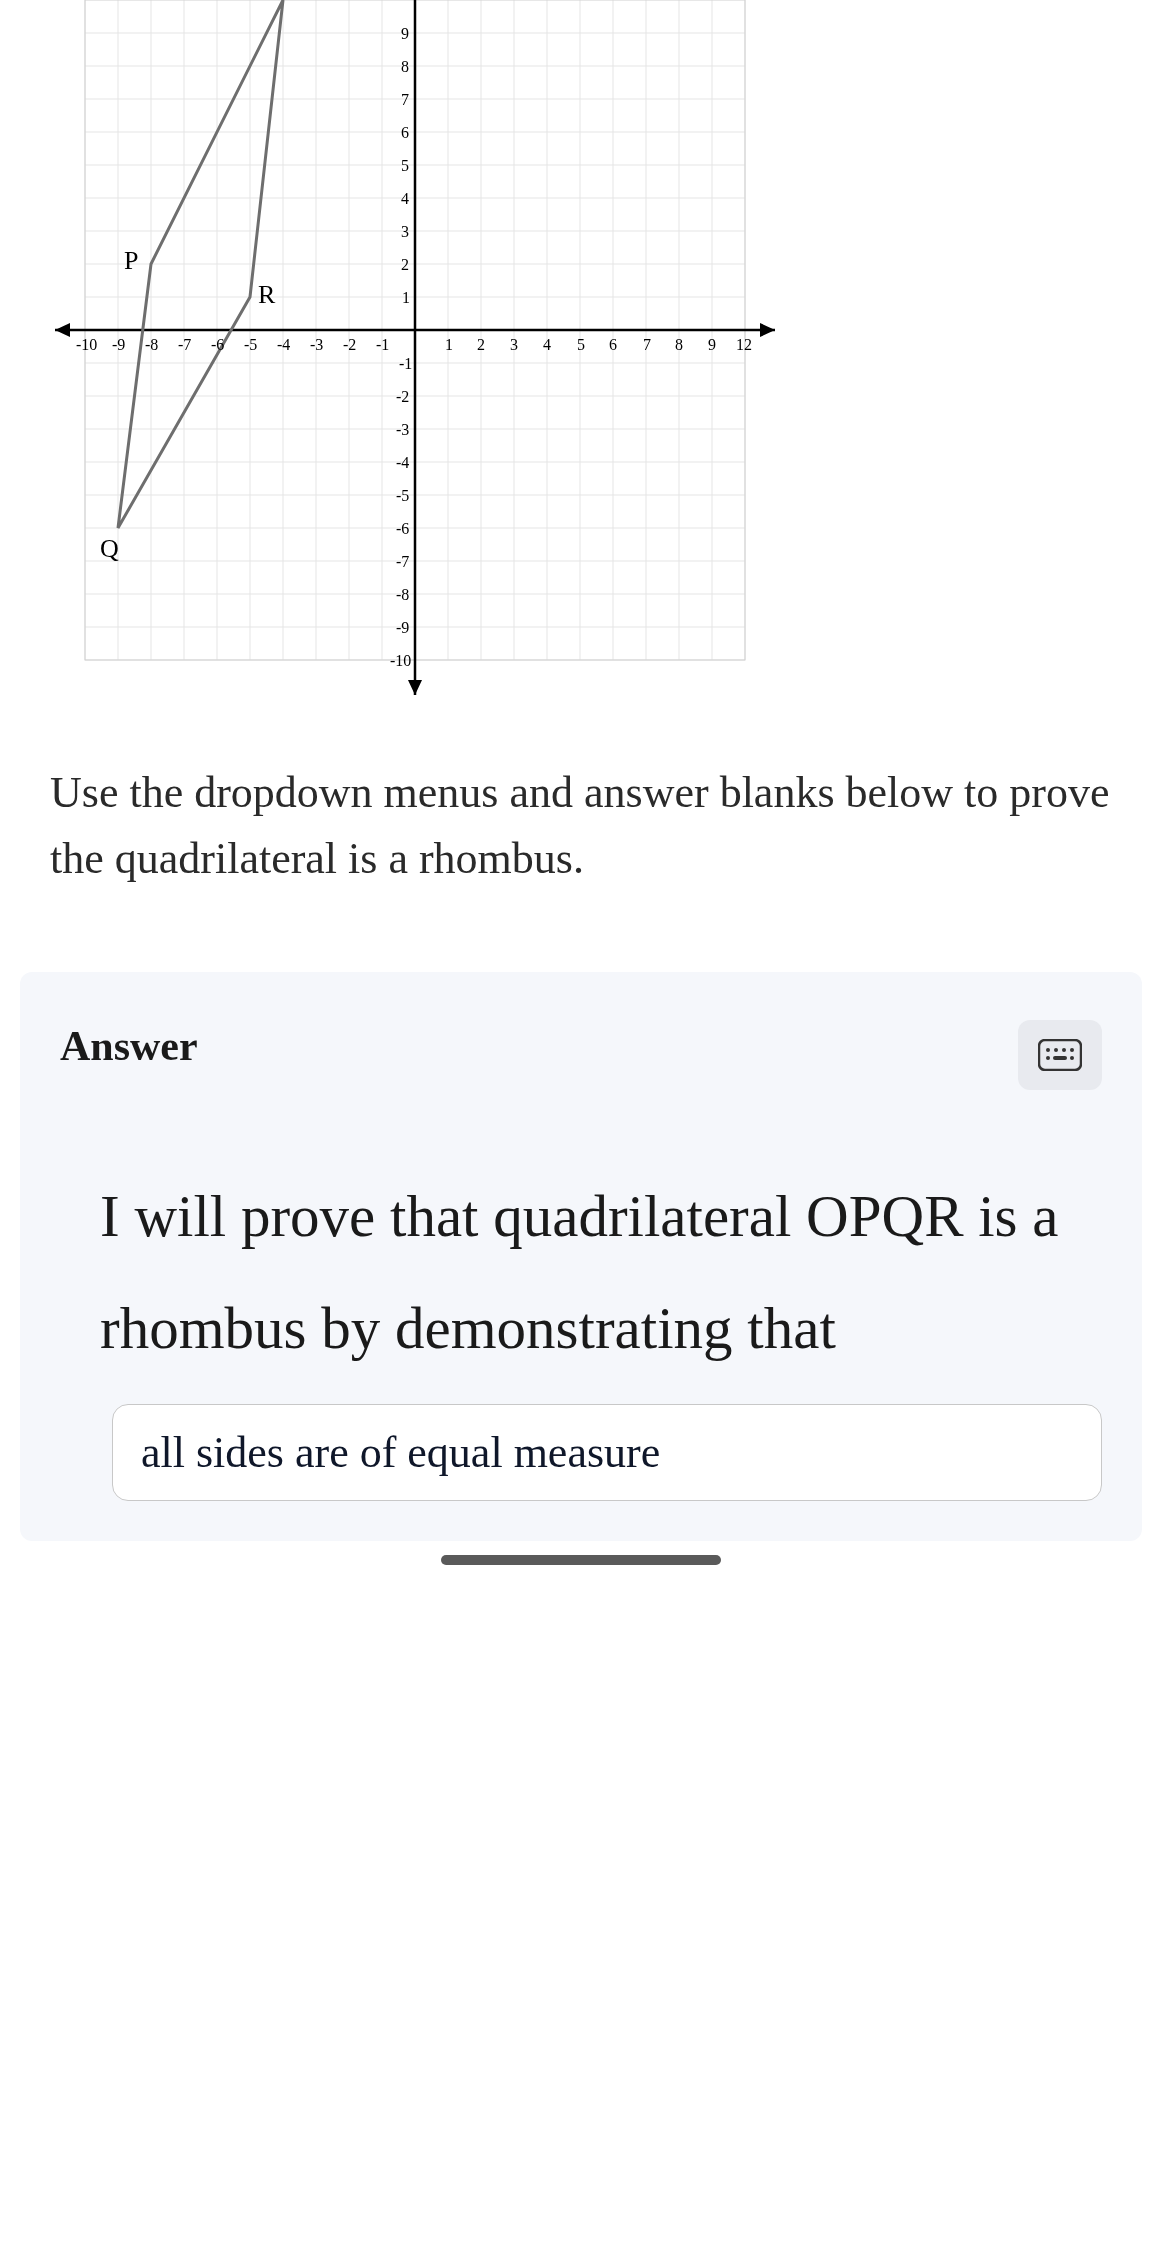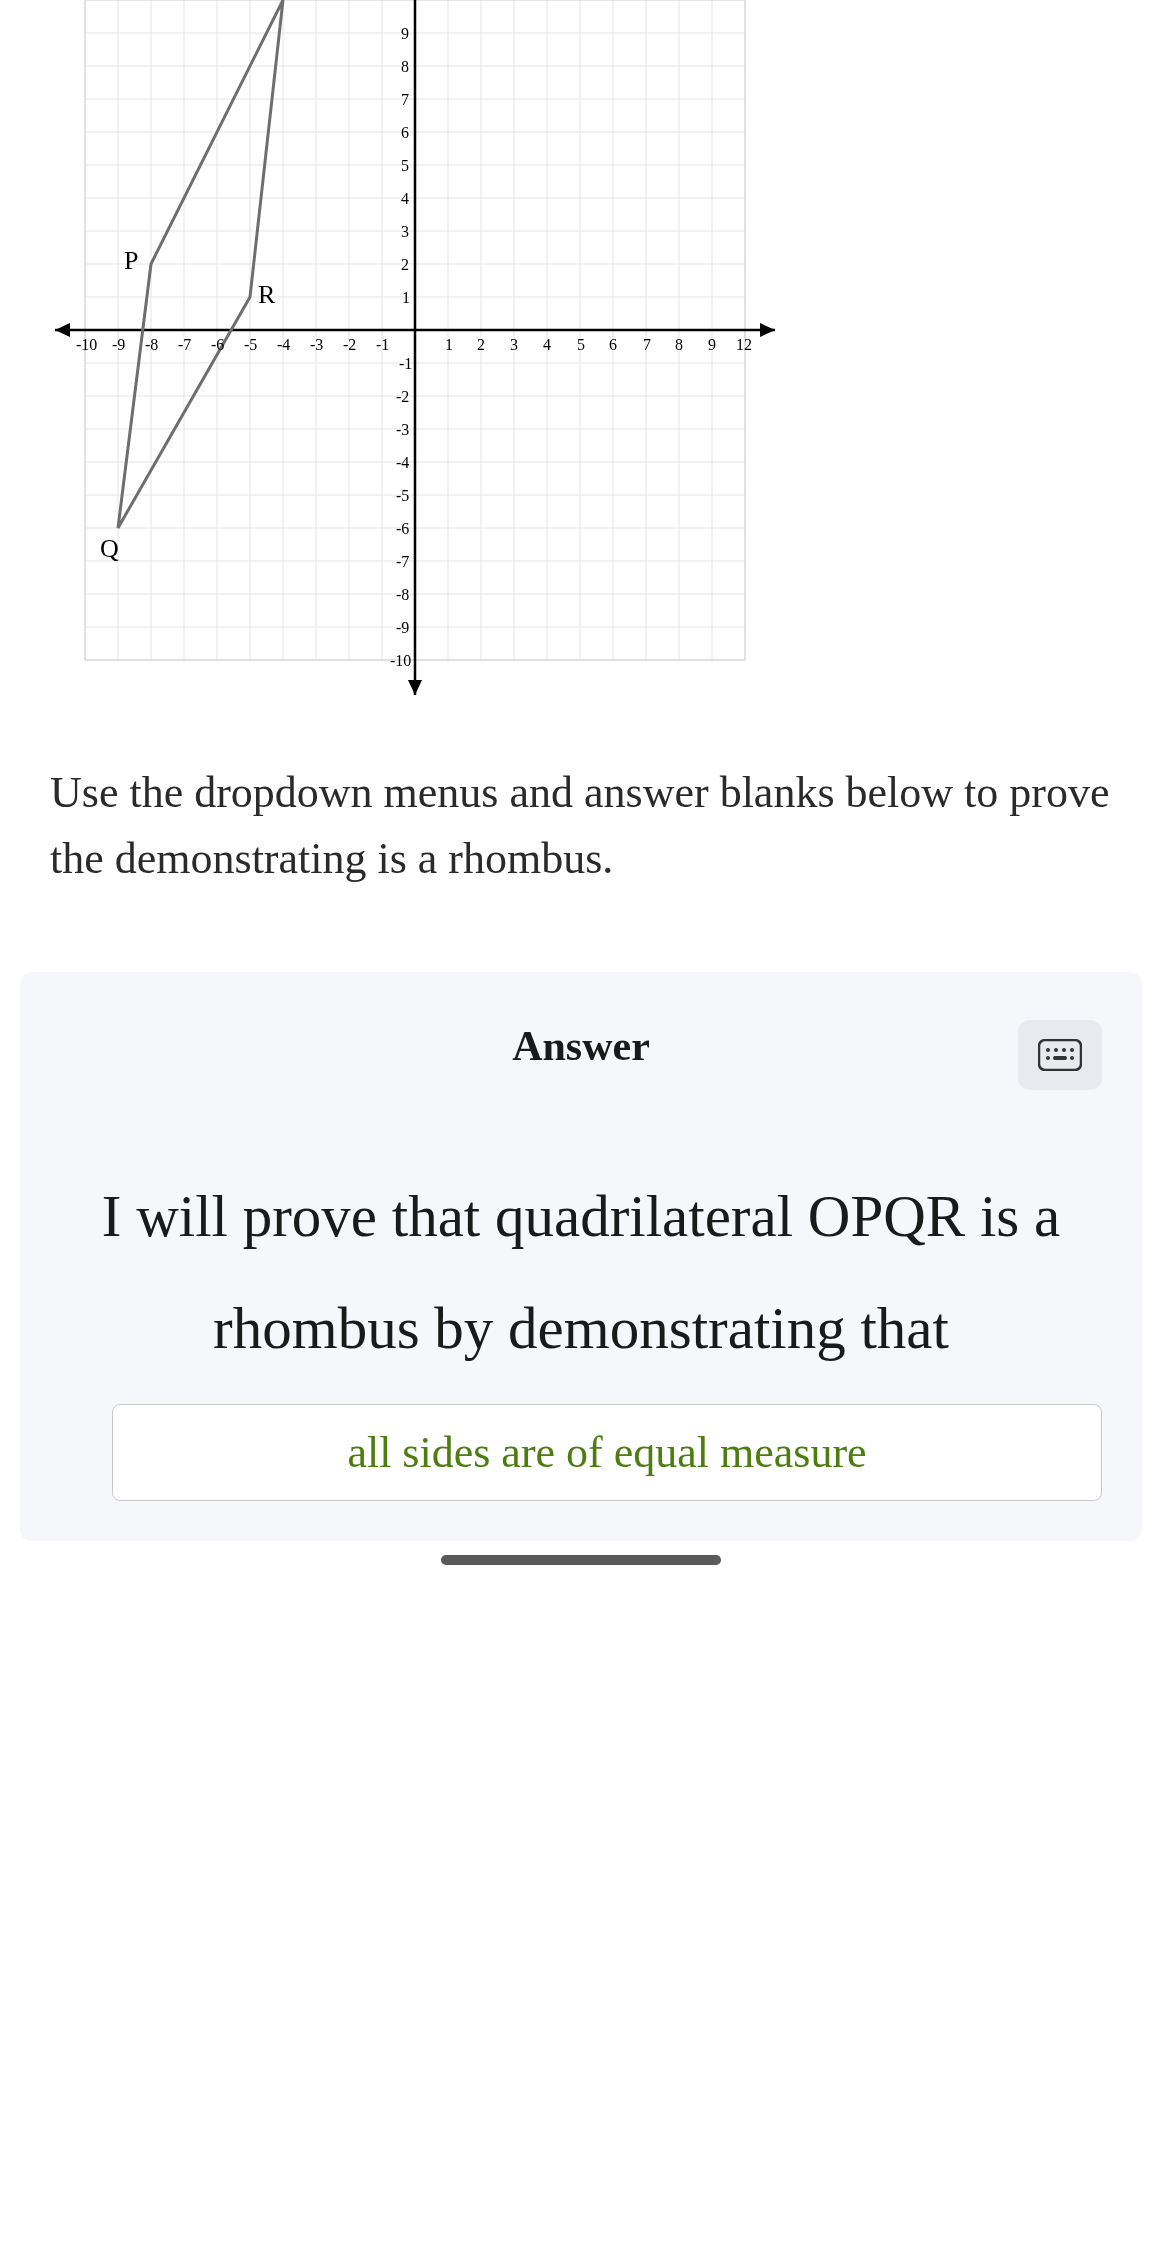--- a/index.html
+++ b/index.html
@@ -23,21 +23,20 @@
     line-height: 1.5;
     color: #2a2a2a;
     padding: 60px 50px 60px 50px;
   }
   .answer-box {
     background: #f5f7fb;
     border-radius: 12px;
     margin: 20px 20px 0 20px;
     padding: 50px 40px 40px 40px;
     position: relative;
-    text-align: center;
   }
   .answer-heading {
     font-size: 42px;
     font-weight: bold;
     color: #1a1a1a;
   }
   .attempt-text {
     font-size: 34px;
     color: #7a7a85;
     margin-top: 18px;
@@ -58,25 +57,25 @@
   .keyboard-btn svg { width: 44px; height: 32px; }
   .proof-text {
     font-size: 59px;
     line-height: 1.9;
     color: #1a1a1a;
     padding: 90px 40px 10px 40px;
   }
   .dropdown {
     margin: 10px 40px 0 52px;
     border: 1px solid #c8c8c8;
-    border-radius: 8px;
+    border-radius: 16px;
     background: #fff;
     padding: 22px 28px;
     font-size: 44px;
-    color: #4d7c0f;
+    color: #0f172a;
     cursor: pointer;
     width: calc(100% - 52px);
   }
   .bottom-bar {
     width: 280px;
     height: 10px;
     background: #5a5a5a;
     border-radius: 6px;
     margin: 14px auto 0 auto;
   }
@@ -199,21 +198,21 @@
     <span class="axis-label" style="left:351px; top:58px;">8</span>
     <span class="axis-label" style="left:351px; top:25px;">9</span>
     
     
     <span class="point-label" style="left:74px; top:246px;">P</span>
     <span class="point-label" style="left:50px; top:534px;">Q</span>
     <span class="point-label" style="left:208px; top:280px;">R</span>
   </div>
 </div>
 
-<div class="instruction-text">Use the dropdown menus and answer blanks below to prove the demonstrating is a rhombus.</div>
+<div class="instruction-text">Use the dropdown menus and answer blanks below to prove the quadrilateral is a rhombus.</div>
 
 <div class="answer-box">
   <div class="answer-heading">Answer</div>
   <div class="keyboard-btn">
     <svg viewBox="0 0 44 32">
       <rect x="1" y="1" width="42" height="30" rx="6" fill="none" stroke="#333" stroke-width="2.5"></rect>
       <circle cx="10" cy="11" r="2" fill="#333"></circle>
       <circle cx="18" cy="11" r="2" fill="#333"></circle>
       <circle cx="26" cy="11" r="2" fill="#333"></circle>
       <circle cx="34" cy="11" r="2" fill="#333"></circle>

